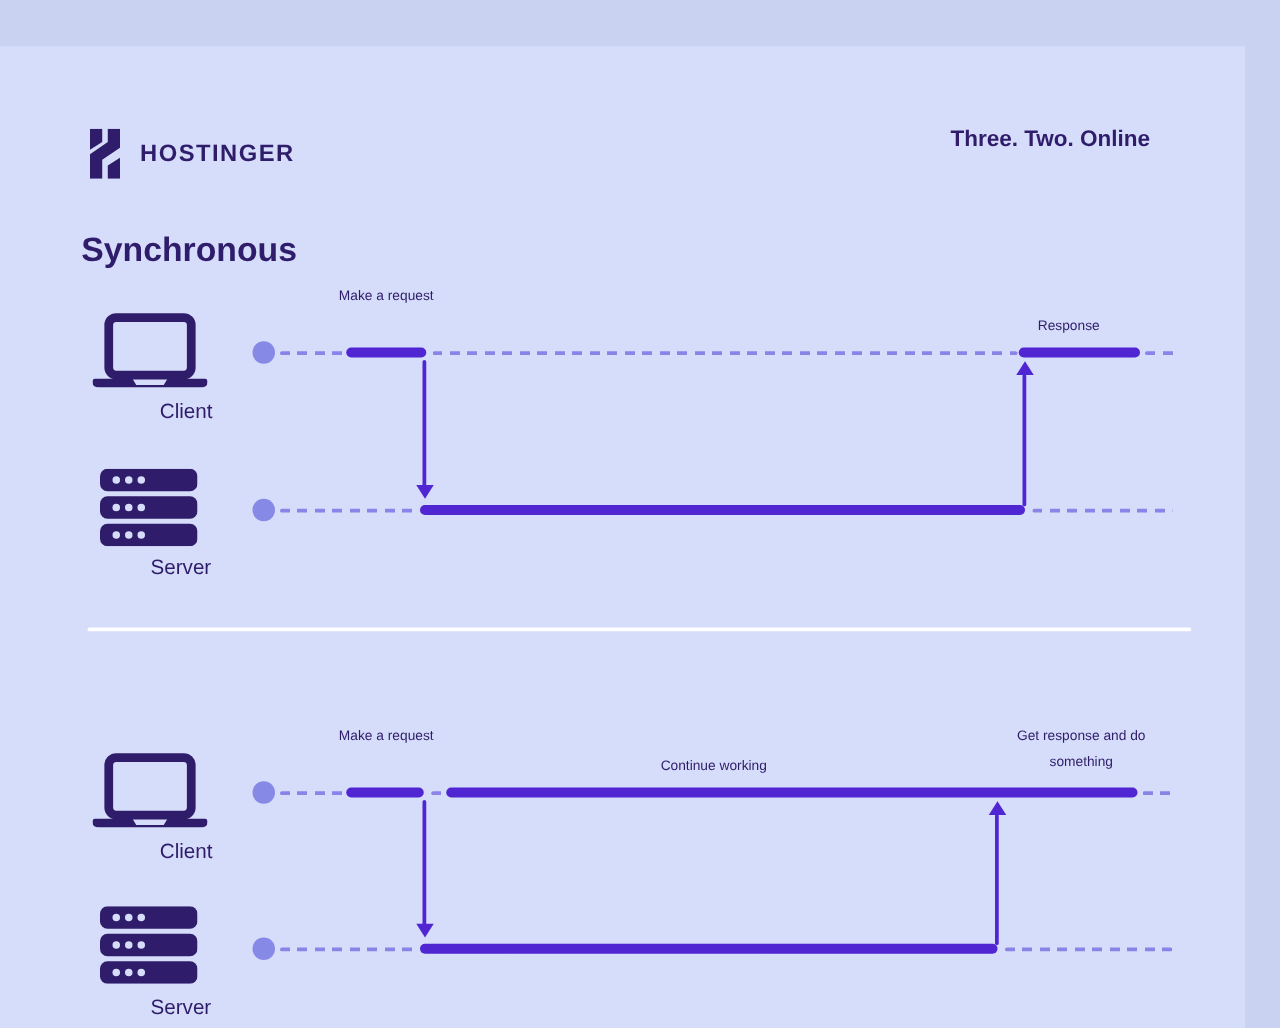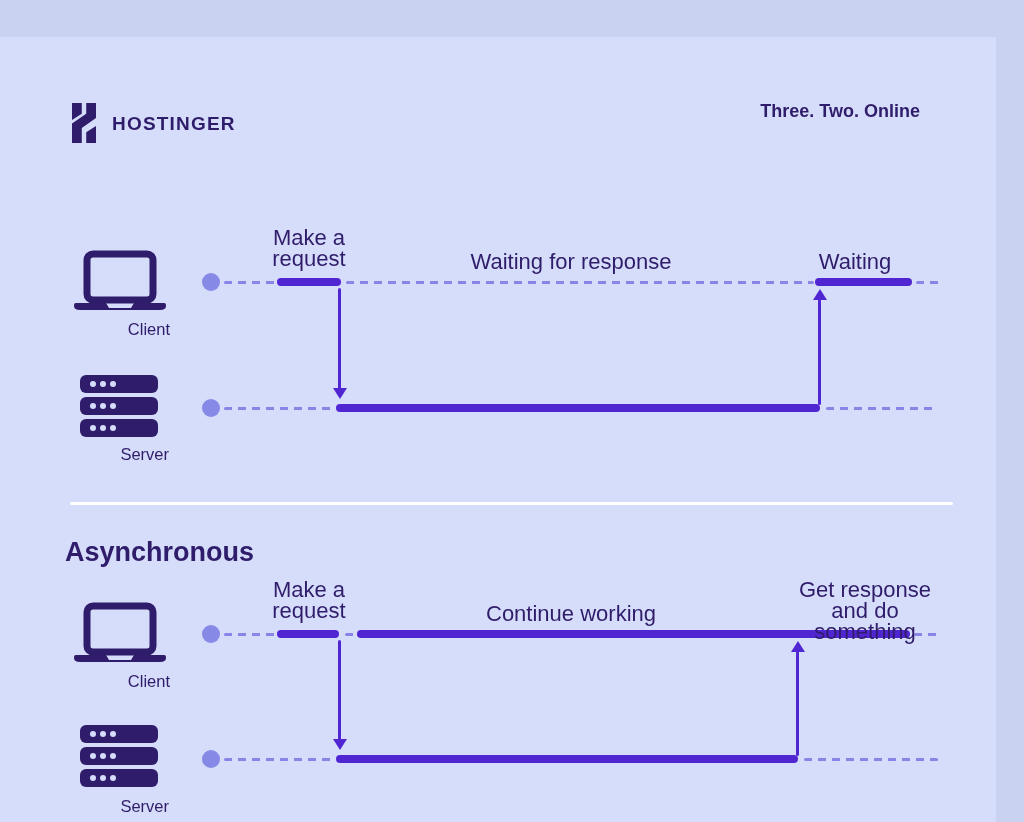--- a/index.html
+++ b/index.html
@@ -27,21 +27,21 @@
   .tagline{
     font-size:18px;font-weight:700;color:var(--dark);text-align:right;
   }
   .section-title{
     font-size:27px;font-weight:800;color:var(--dark);
   }
   .node-label{
     font-size:16.5px;color:var(--dark);text-align:right;
   }
   .tl-label{
-    font-size:22px;color:var(--dark);text-align:center;line-height:21px;
+    font-size:11px;color:var(--dark);text-align:center;line-height:21px;
   }
   .dot{
     width:18px;height:18px;border-radius:50%;background:var(--dot);
   }
   .dashes{
     height:3px;border-radius:2px;
     background:repeating-linear-gradient(90deg,var(--dash) 0 8px,transparent 8px 14px);
   }
   .seg{
     height:8px;border-radius:4px;background:var(--accent);
@@ -69,37 +69,37 @@
 <div class="canvas">
 
   <svg class="abs" style="left:66px;top:66px;" width="36" height="40" viewBox="0 0 27 45">
     <path d="M0 0 H11 V12 L0 19 Z" fill="#2f1c6a"></path>
     <path d="M16 0 H27 V17 L11 28 V45 H0 V23 L16 12 Z" fill="#2f1c6a"></path>
     <path d="M16 33 L27 26 V45 H16 Z" fill="#2f1c6a"></path>
   </svg>
   <div class="abs brand-text" style="left:112px;top:76px;">HOSTINGER</div>
   <div class="abs tagline" style="right:76px;top:64px;">Three. Two. Online</div>
 
+  <div class="abs section-title" style="left:65px;top:148px;">Synchronous</div>
 
   <svg class="abs" style="left:74px;top:213px;" width="92" height="60" viewBox="0 0 92 60">
     <rect x="13" y="4" width="66" height="46" rx="6" fill="none" stroke="#2f1c6a" stroke-width="7"></rect>
     <path d="M2 53 H32 L35 58 H57 L60 53 H90 Q92 53 92 55 V56 Q92 60 86 60 H6 Q0 60 0 56 V55 Q0 53 2 53 Z" fill="#2f1c6a"></path>
   </svg>
   <div class="abs node-label" style="left:70px;top:283px;width:100px;">Client</div>
 
   <div class="abs dot" style="left:202px;top:236px;"></div>
   <div class="abs dashes" style="left:224px;top:244px;width:54px;"></div>
   <div class="abs seg" style="left:277px;top:241px;width:64px;"></div>
   <div class="abs dashes" style="left:346px;top:244px;width:468px;"></div>
   <div class="abs seg" style="left:815px;top:241px;width:97px;"></div>
   <div class="abs dashes" style="left:916px;top:244px;width:24px;"></div>
 
   <div class="abs tl-label" style="left:259px;top:190px;width:100px;">Make a request</div>
-  <div class="abs tl-label" style="left:431px;top:214px;width:280px;">Waiting for response</div>
-  <div class="abs tl-label" style="left:795px;top:214px;width:120px;">Waiting</div>
+  <div class="abs tl-label" style="left:795px;top:214px;width:120px;">Response</div>
 
   <div class="abs vline" style="left:338px;top:251px;height:101px;"></div>
   <div class="abs head-down" style="left:332.5px;top:351px;"></div>
 
   <div class="abs head-up" style="left:812.5px;top:252px;"></div>
   <div class="abs vline" style="left:818px;top:262px;height:106px;"></div>
 
   <svg class="abs" style="left:80px;top:338px;" width="78" height="62" viewBox="0 0 78 62">
     <rect x="0" y="0" width="78" height="18" rx="6" fill="#2f1c6a"></rect>
     <rect x="0" y="22" width="78" height="18" rx="6" fill="#2f1c6a"></rect>
@@ -118,21 +118,20 @@
   </svg>
   <div class="abs node-label" style="left:69px;top:408px;width:100px;">Server</div>
 
   <div class="abs dot" style="left:202px;top:362px;"></div>
   <div class="abs dashes" style="left:224px;top:370px;width:111px;"></div>
   <div class="abs seg" style="left:336px;top:367px;width:484px;"></div>
   <div class="abs dashes" style="left:826px;top:370px;width:112px;"></div>
 
   <div class="abs divider" style="left:70px;top:465px;width:883px;"></div>
 
-  <div class="abs section-title" style="left:65px;top:500px;">Asynchronous</div>
 
   <svg class="abs" style="left:74px;top:565px;" width="92" height="60" viewBox="0 0 92 60">
     <rect x="13" y="4" width="66" height="46" rx="6" fill="none" stroke="#2f1c6a" stroke-width="7"></rect>
     <path d="M2 53 H32 L35 58 H57 L60 53 H90 Q92 53 92 55 V56 Q92 60 86 60 H6 Q0 60 0 56 V55 Q0 53 2 53 Z" fill="#2f1c6a"></path>
   </svg>
   <div class="abs node-label" style="left:70px;top:635px;width:100px;">Client</div>
 
   <div class="abs dot" style="left:202px;top:588px;"></div>
   <div class="abs dashes" style="left:224px;top:596px;width:54px;"></div>
   <div class="abs seg" style="left:277px;top:593px;width:62px;"></div>

